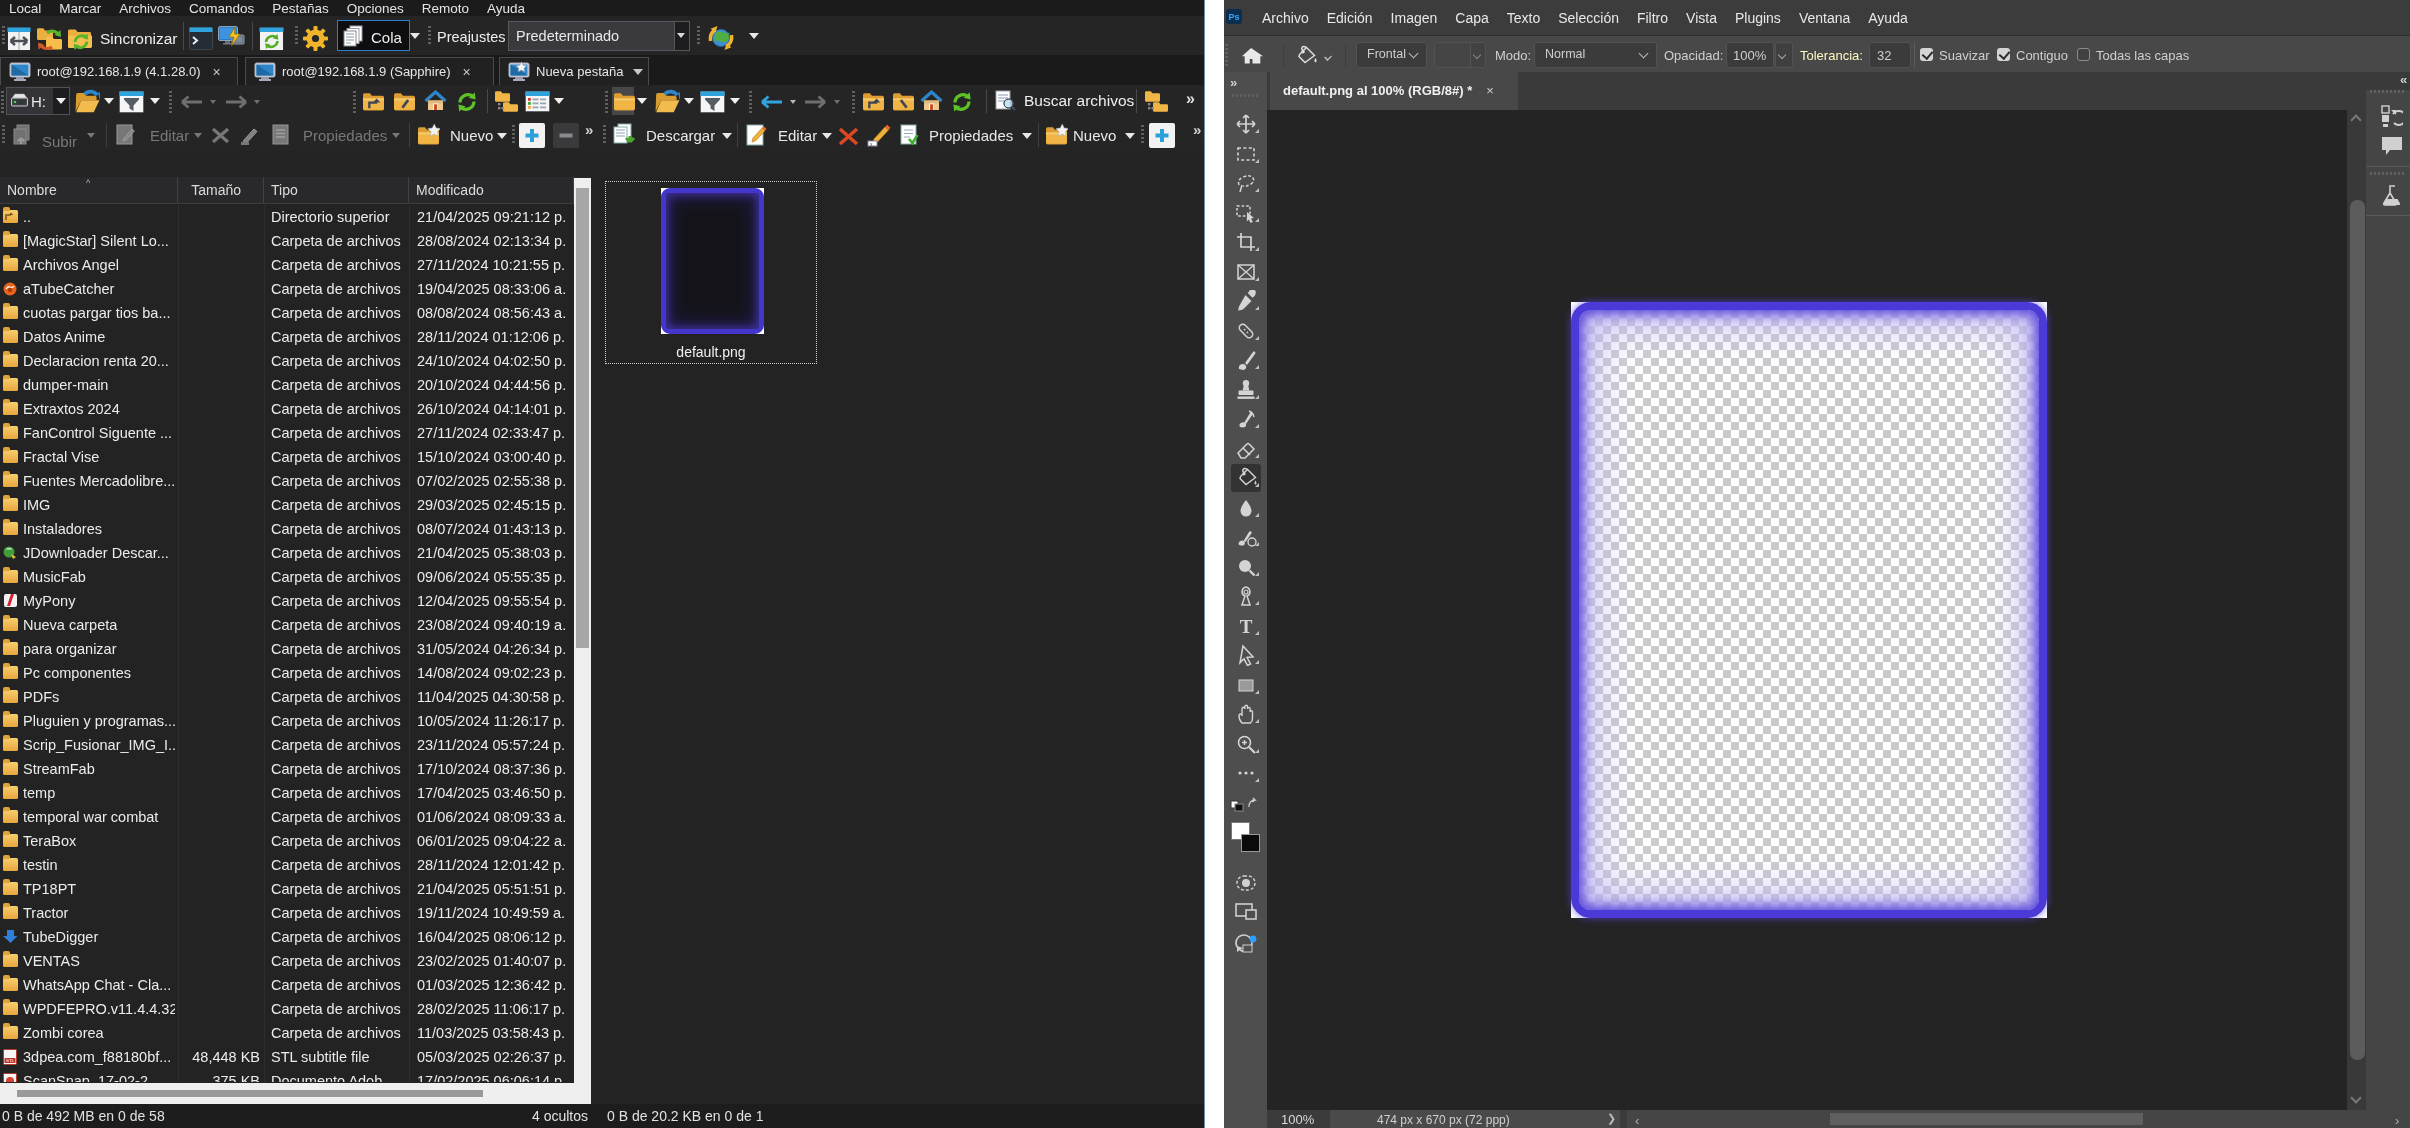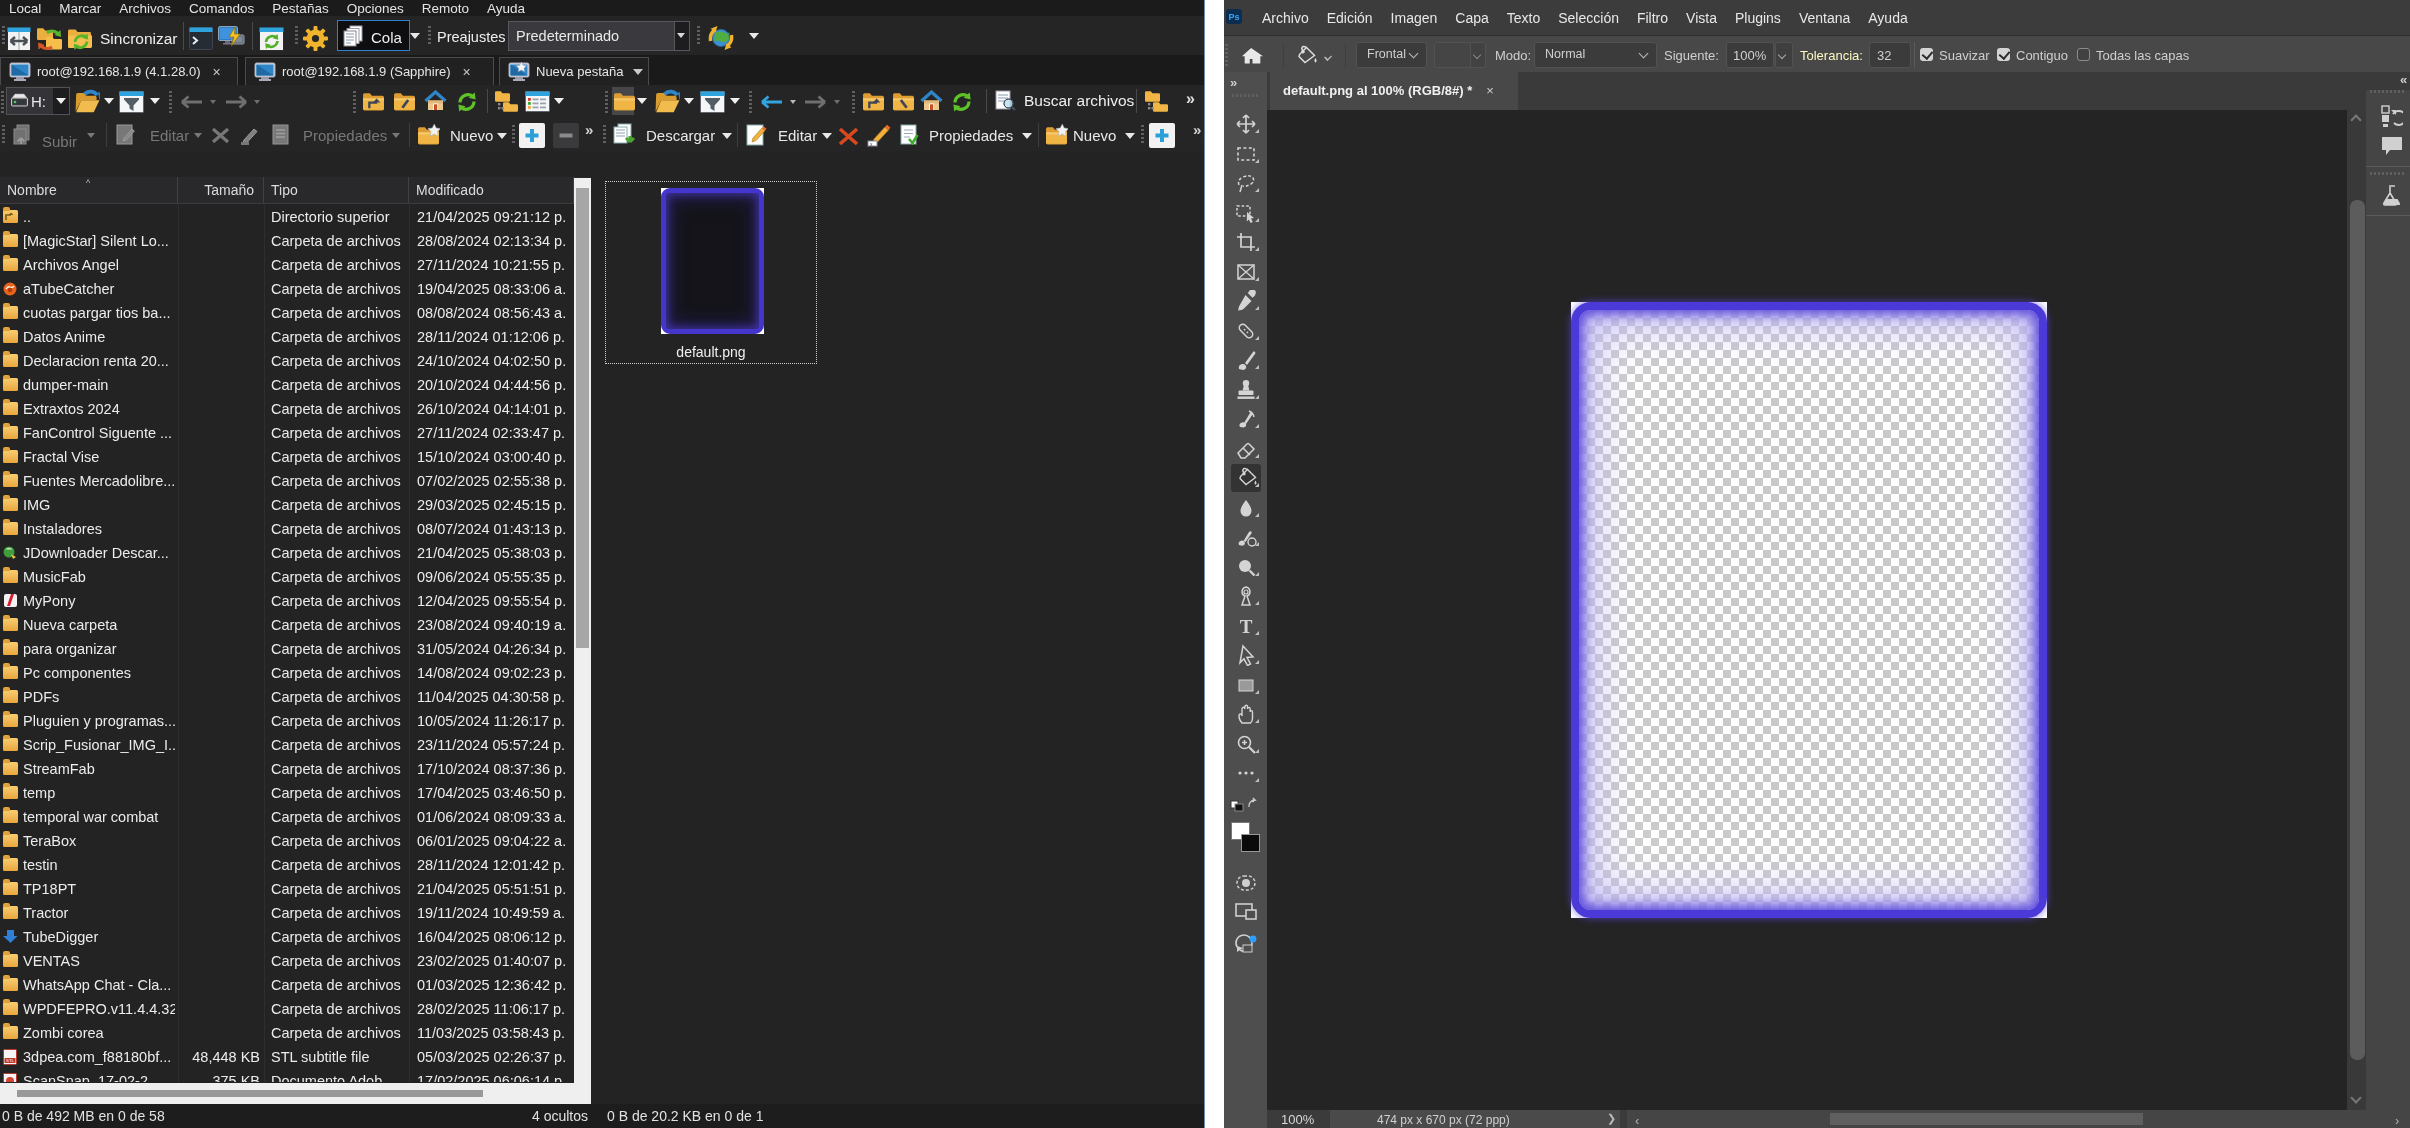--- a/index.html
+++ b/index.html
@@ -479,21 +479,21 @@
     <span class="abs" style="left:1125px;top:133px;width:0;height:0;border-left:5px solid transparent;border-right:5px solid transparent;border-top:6px solid #e8e8e8"></span>
     <span class="abs" style="left:1141px;top:125px;width:3px;height:20px;background-image:repeating-linear-gradient(#606062 0 2px,transparent 2px 4px)"></span>
     <span class="abs" style="left:1149px;top:123px;width:26px;height:25px;background:#f2f2f2;border-radius:2px"></span>
     <svg class="abs" style="left:1149px;top:123px" width="26" height="25" viewBox="0 0 26 25">
       <path d="M13 6 v13 M6.5 12.5 h13" stroke="#2b9fd8" stroke-width="4"></path>
     </svg>
     <span class="abs" style="left:1193px;top:121px;color:#d0d0d0;font-size:15px;font-weight:bold;white-space:nowrap;">»</span>
   <div id="list">
     <div id="lhead">
       <div class="c" style="left:0;width:178px">Nombre</div>
-      <div class="c" style="left:178px;width:86px;text-align:right;padding-right:9px">Tamaño</div>
+      <div class="c" style="left:178px;width:86px;text-align:right;padding-right:22px">Tamaño</div>
       <div class="c" style="left:264px;width:145px">Tipo</div>
       <div class="c" style="left:409px;width:165px">Modificado</div>
       <span class="abs" style="left:86px;top:1px;color:#bbb;font-size:9px">^</span>
     </div>
     <span class="abs" style="left:178px;top:28px;width:1px;height:877px;background:#2e2e31"></span>
       <span class="abs" style="left:264px;top:28px;width:1px;height:877px;background:#2e2e31"></span>
       <span class="abs" style="left:409px;top:28px;width:1px;height:877px;background:#2e2e31"></span>
       <div id="rows" style="position:absolute;left:0;top:28px;width:574px;height:877px;overflow:hidden">
       <div class="lrow" style="top:0px">
           <i class="fold"></i>
@@ -838,21 +838,21 @@
       <span class="abs" style="left:132px;top:6px;width:71px;height:26px;background:#3b3b3b;border:1px solid #525252;border-radius:3px"></span>
       <span class="abs" style="left:143px;top:11.0px;color:#cfcfcf;font-size:12.5px;font-weight:normal;white-space:nowrap;">Frontal</span>
       <span class="abs" style="left:186px;top:14.0px;width:7px;height:7px;border-left:1.6px solid #bbb;border-bottom:1.6px solid #bbb;transform:rotate(-45deg)"></span>
       <span class="abs" style="left:210px;top:6px;width:50px;height:26px;background:#454545;border:1px solid #525252;border-radius:3px 0 0 3px"></span>
       <span class="abs" style="left:246px;top:6px;width:16px;height:26px;background:#424242;border:1px solid #525252;border-radius:0 3px 3px 0"></span>
       <span class="abs" style="left:250px;top:16px;width:6px;height:6px;border-left:1.4px solid #888;border-bottom:1.4px solid #888;transform:rotate(-45deg)"></span>
       <span class="abs" style="left:271px;top:12px;color:#cfcfcf;font-size:13px;font-weight:normal;white-space:nowrap;">Modo:</span>
       <span class="abs" style="left:310px;top:6px;width:123px;height:26px;background:#3b3b3b;border:1px solid #525252;border-radius:3px"></span>
       <span class="abs" style="left:321px;top:11.0px;color:#cfcfcf;font-size:12.5px;font-weight:normal;white-space:nowrap;">Normal</span>
       <span class="abs" style="left:416px;top:14.0px;width:7px;height:7px;border-left:1.6px solid #bbb;border-bottom:1.6px solid #bbb;transform:rotate(-45deg)"></span>
-      <span class="abs" style="left:440px;top:12px;color:#cfcfcf;font-size:13px;font-weight:normal;white-space:nowrap;">Siguente:</span>
+      <span class="abs" style="left:440px;top:12px;color:#cfcfcf;font-size:13px;font-weight:normal;white-space:nowrap;">Opacidad:</span>
       <span class="abs" style="left:502px;top:6px;width:48px;height:26px;background:#3b3b3b;border:1px solid #525252;border-radius:3px"></span>
       <span class="abs" style="left:509px;top:12px;color:#cfcfcf;font-size:13px;font-weight:normal;white-space:nowrap;">100%</span>
       <span class="abs" style="left:551px;top:6px;width:18px;height:26px;background:#3f3f3f;border:1px solid #525252;border-radius:3px"></span>
       <span class="abs" style="left:555px;top:16px;width:6px;height:6px;border-left:1.4px solid #aaa;border-bottom:1.4px solid #aaa;transform:rotate(-45deg)"></span>
       <span class="abs" style="left:576px;top:12px;color:#fef9c3;font-size:13px;font-weight:normal;white-space:nowrap;">Tolerancia:</span>
       <span class="abs" style="left:645px;top:6px;width:42px;height:26px;background:#3b3b3b;border:1px solid #525252;border-radius:3px"></span>
       <span class="abs" style="left:653px;top:12px;color:#cfcfcf;font-size:13px;font-weight:normal;white-space:nowrap;">32</span>
       <span class="abs" style="left:690px;top:6px;width:1px;height:26px;background:#5a5a5a"></span>
       <span class="chk" style="left:696px;top:12px"></span>
       <span class="abs" style="left:715px;top:12px;color:#cfcfcf;font-size:13px;font-weight:normal;white-space:nowrap;">Suavizar</span>

